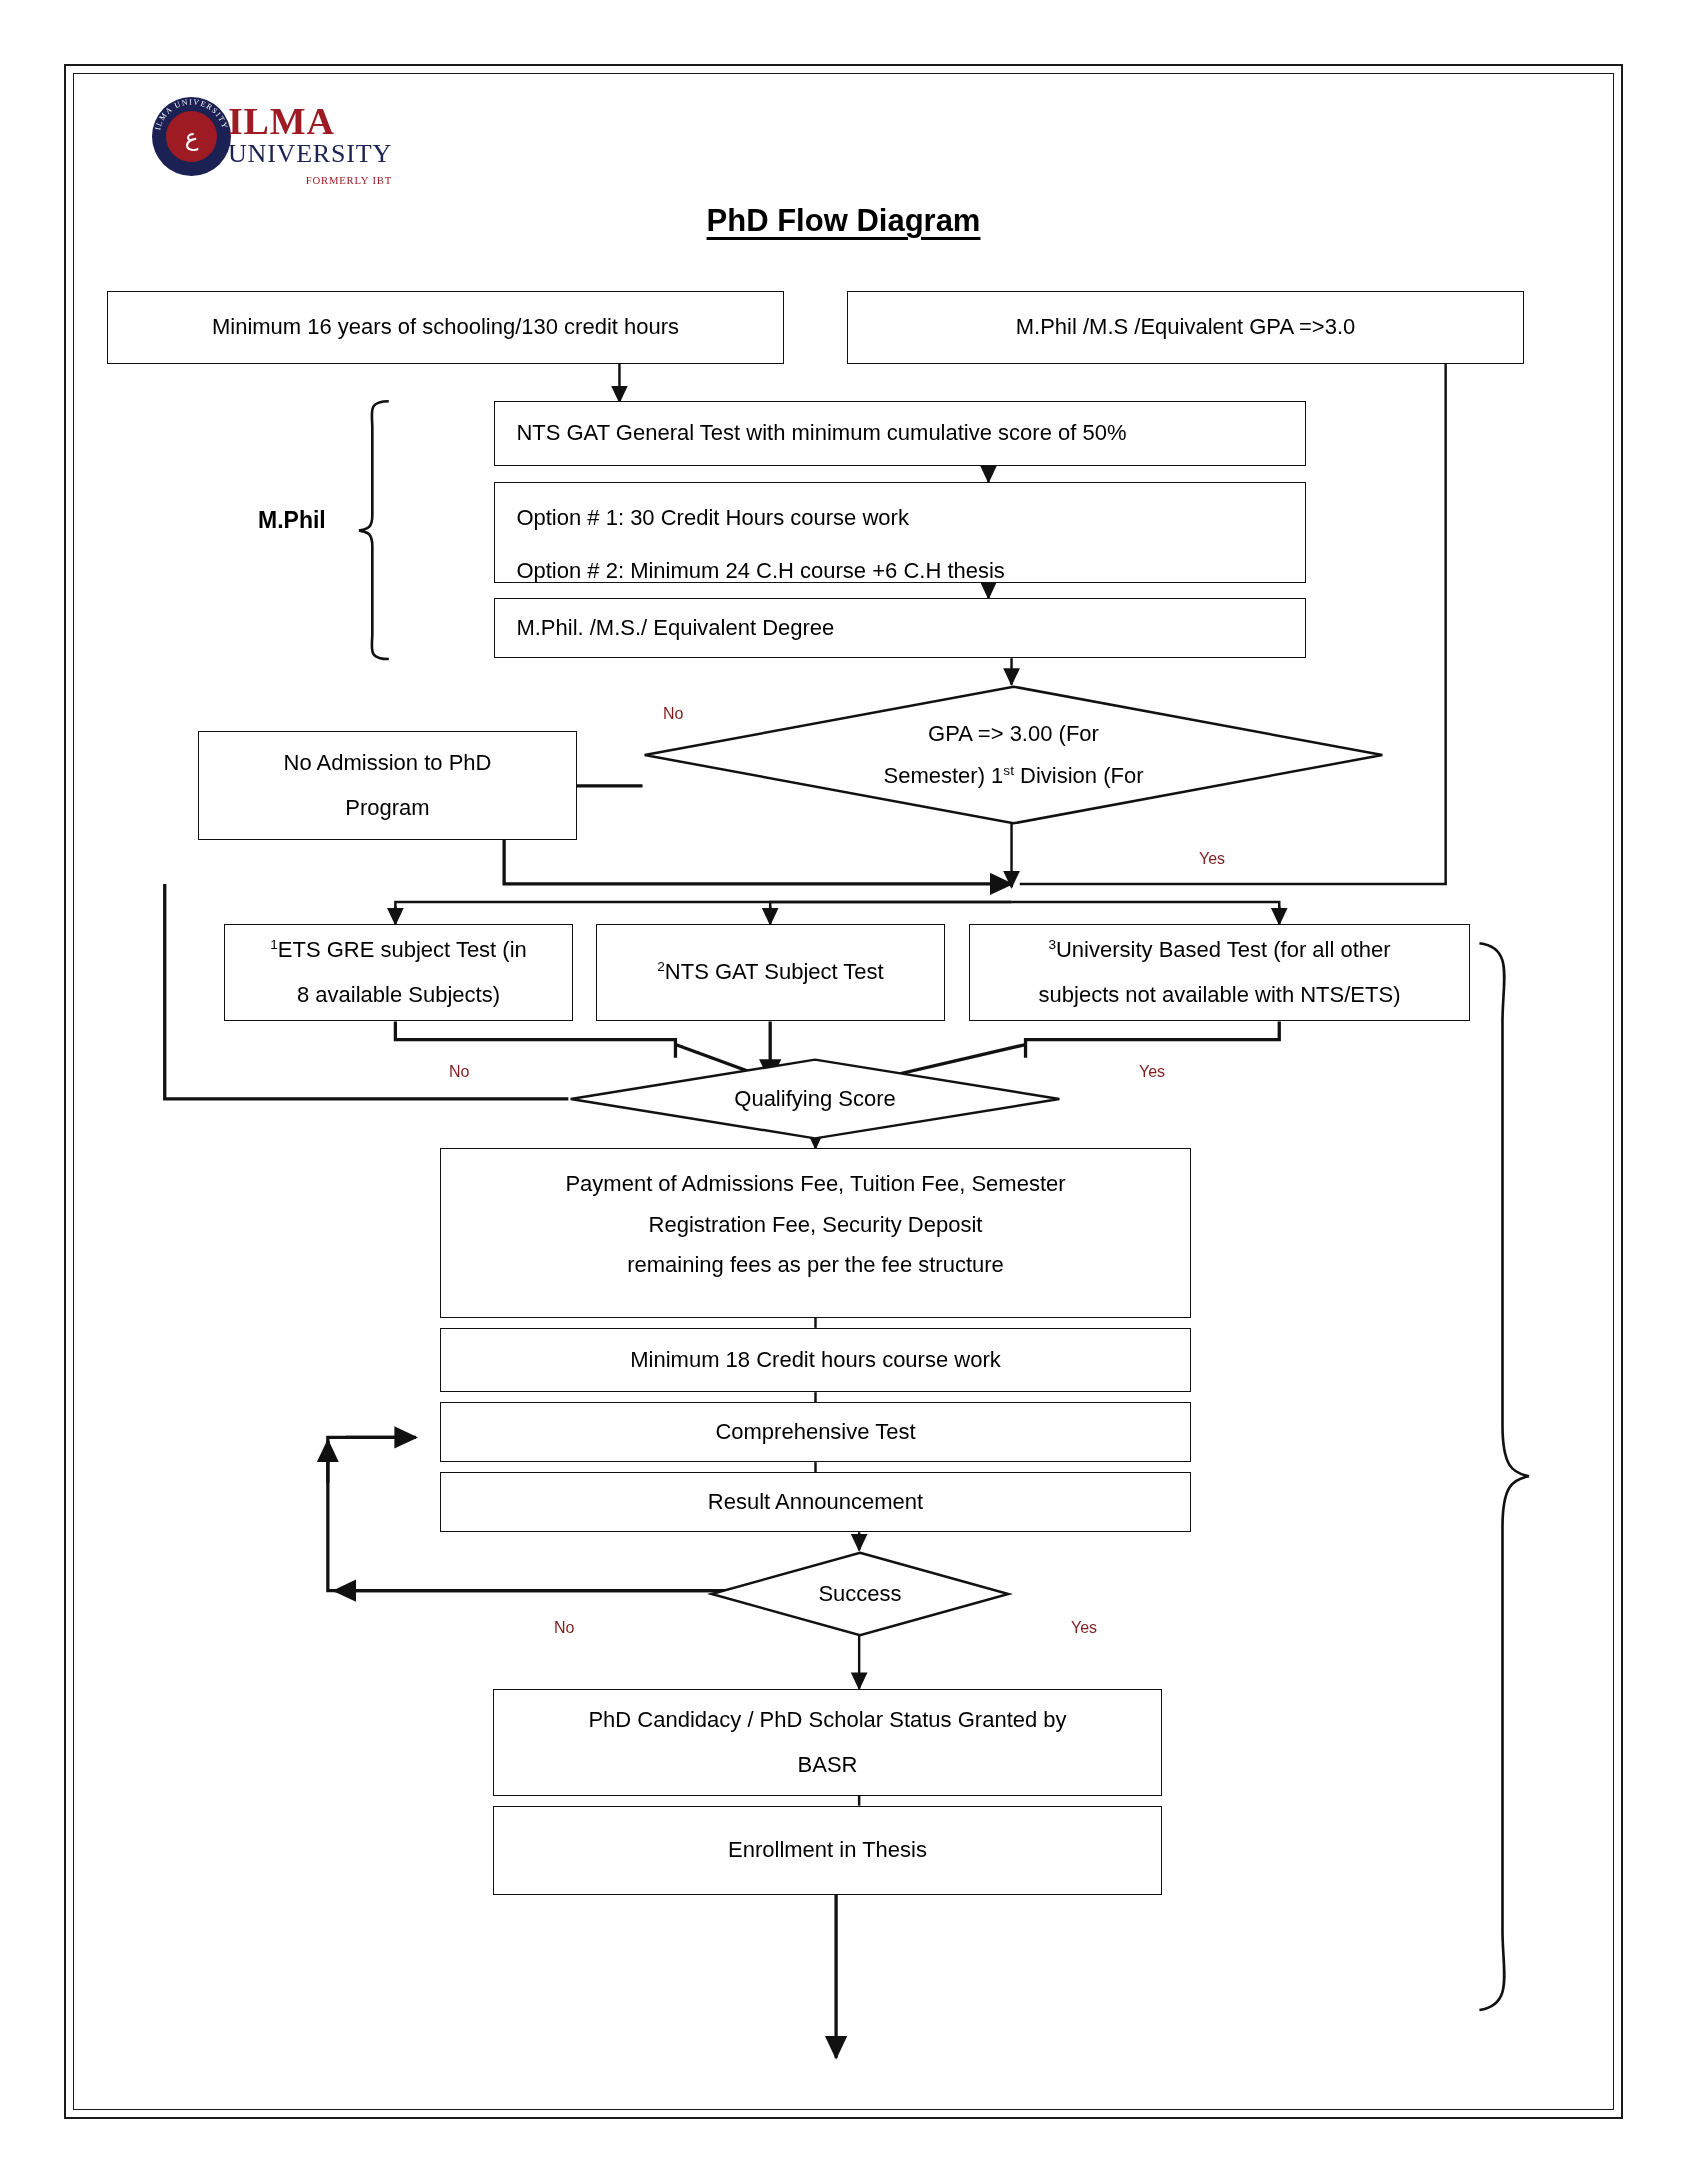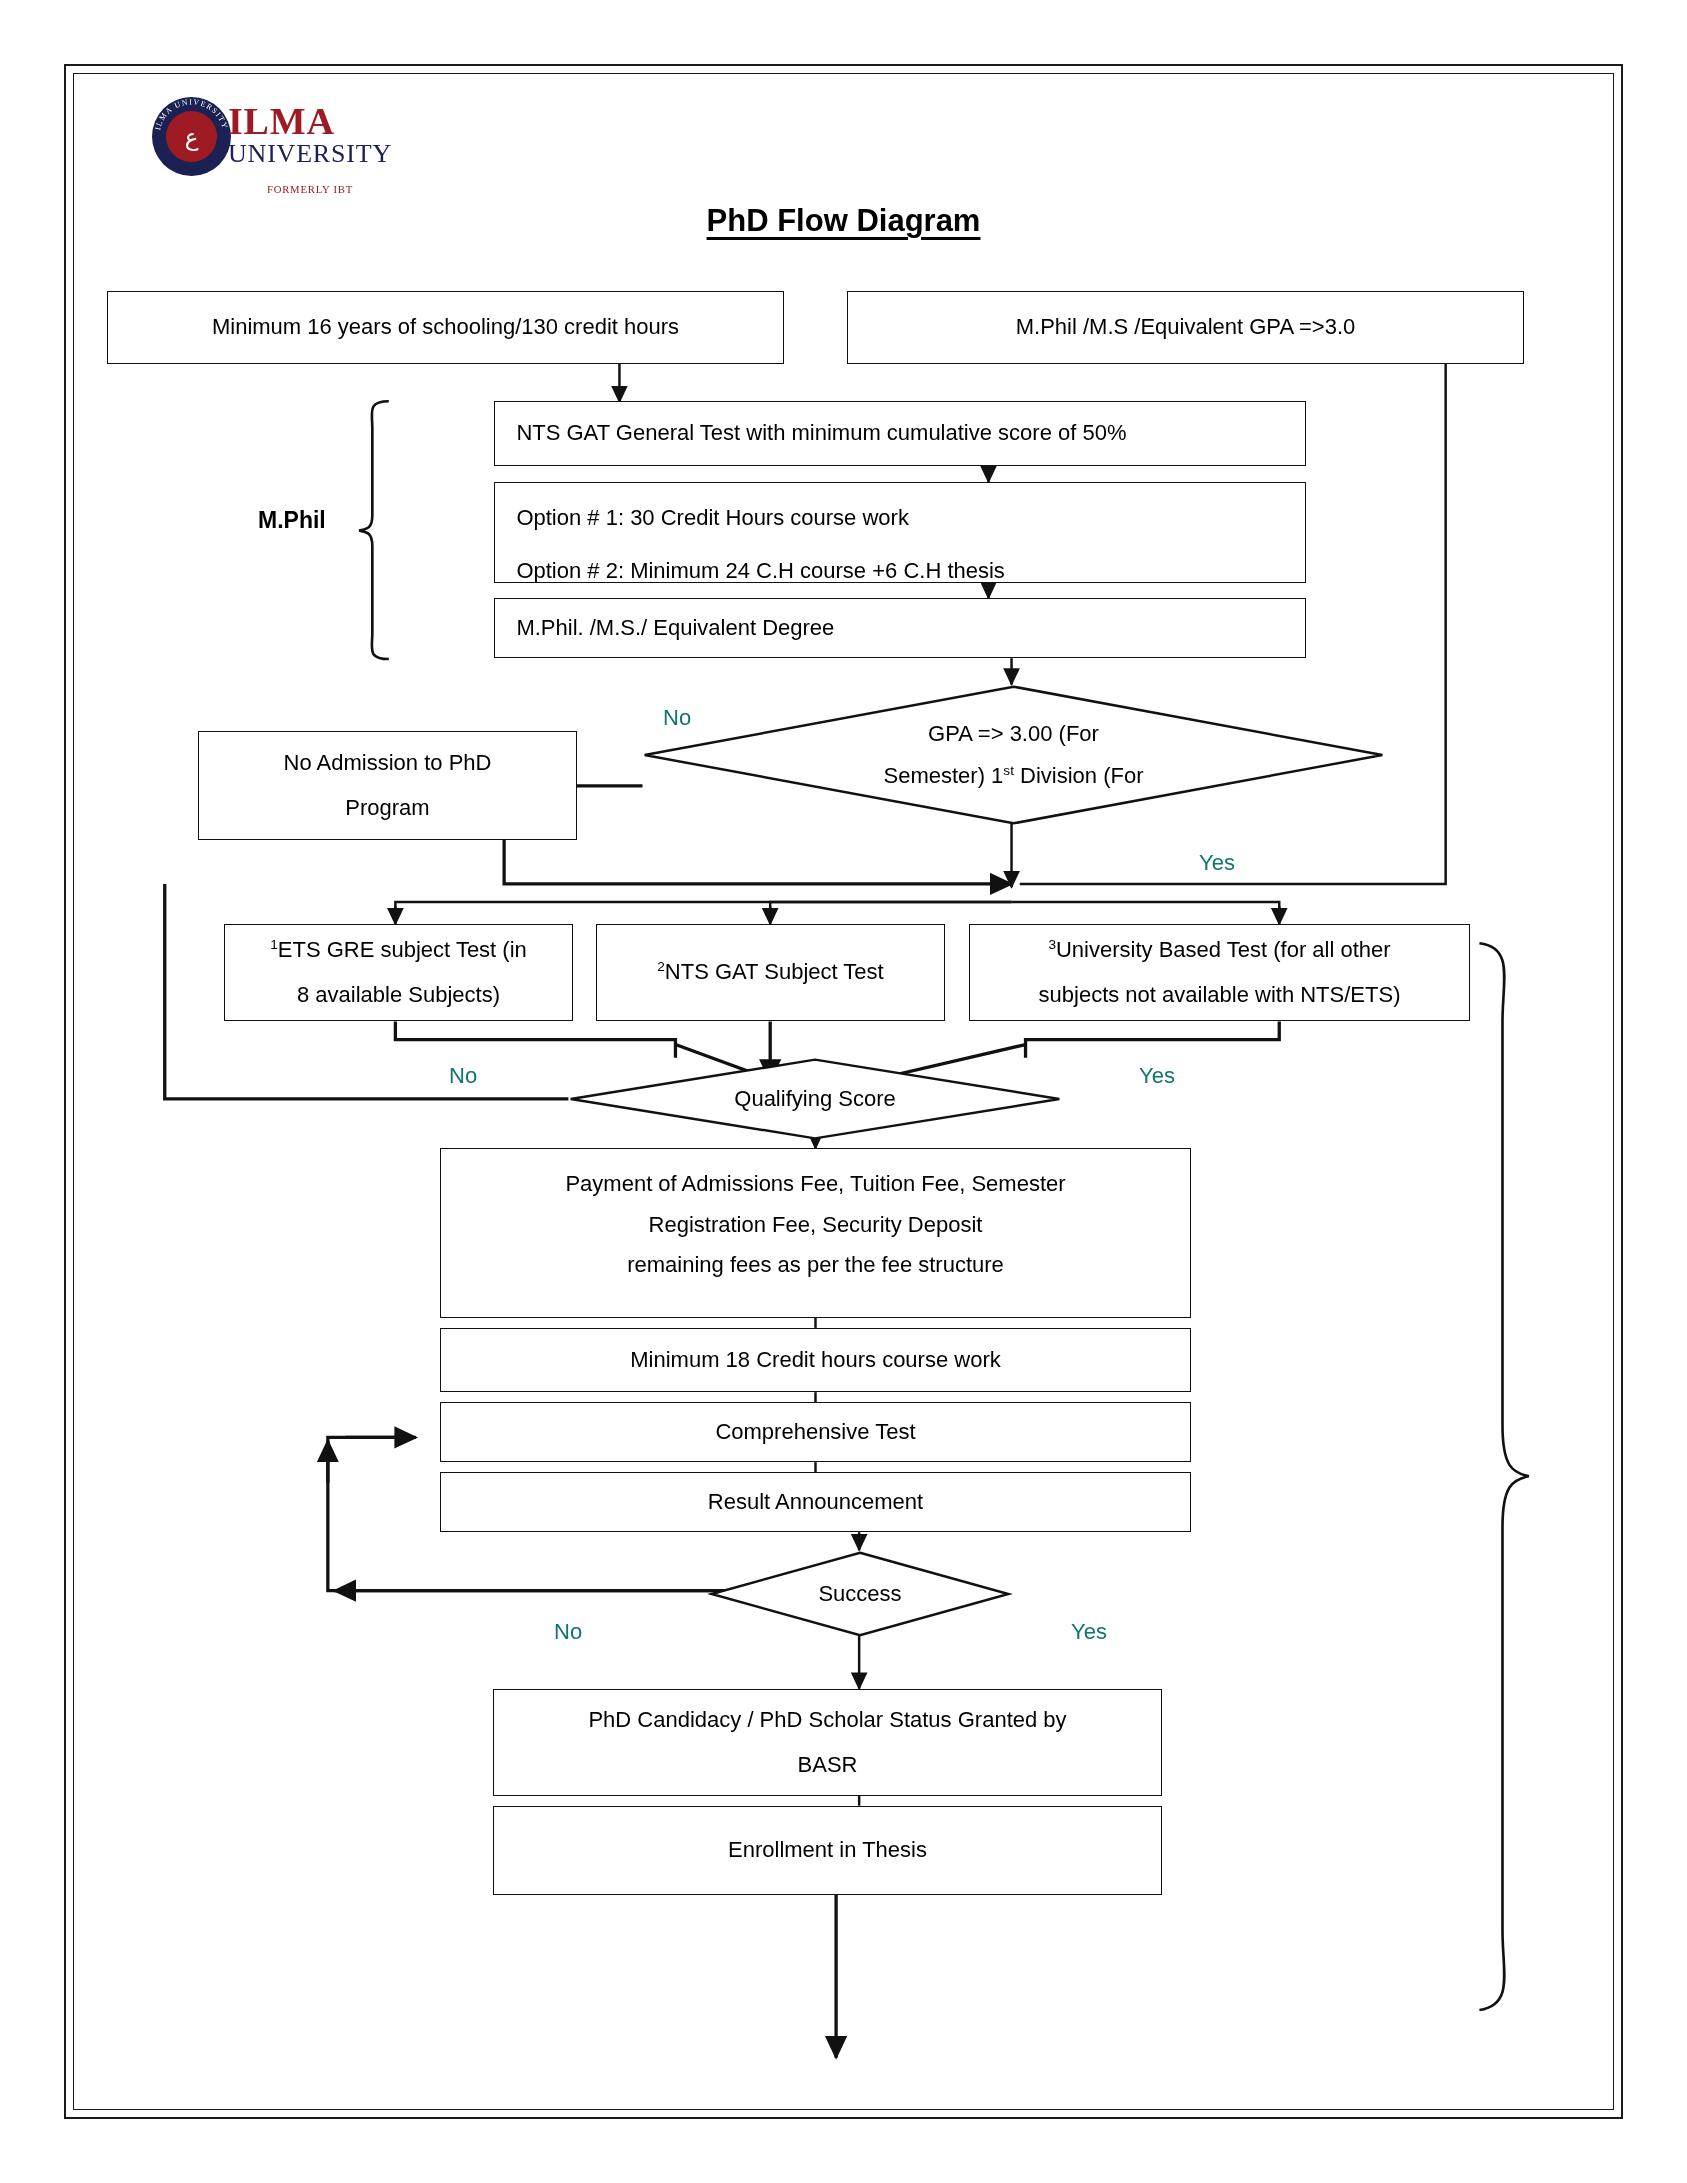--- a/index.html
+++ b/index.html
@@ -69,21 +69,21 @@
   #logo-word .l2 {
     font-family: "Liberation Serif", serif;
     font-size: 26px; color: #1b2153;
     letter-spacing: 0.8px; display: block;
     margin-top: 0.8px;
   }
   #logo-word .l3 {
     font-family: "Liberation Serif", serif;
     font-size: 10.7px; color: #9e1b23;
     letter-spacing: 0.8px; display: block;
-    text-align: center; margin-top: 17px;
+    text-align: right; margin-top: 8px;
   }
 
   
   #title {
     position: absolute;
     left: 0; top: 203px; width: 1687px;
     text-align: center;
     font-size: 31px;
     font-weight: bold;
     color: #000;
@@ -115,22 +115,22 @@
     left: 0; top: 0; width: 100%; height: 100%;
     display: flex; align-items: center; justify-content: center;
     text-align: center;
     font-size: 22px; color: #000; line-height: 1.9;
     pointer-events: none;
   }
 
   
   .elabel {
     position: absolute;
-    font-size: 22px;
-    color: #0f766e;
+    font-size: 16px;
+    color: #7f1d1d;
     white-space: nowrap;
   }
   .blabel {
     position: absolute;
     font-size: 23px;
     font-weight: bold;
     color: #000;
     white-space: nowrap;
   }
 

